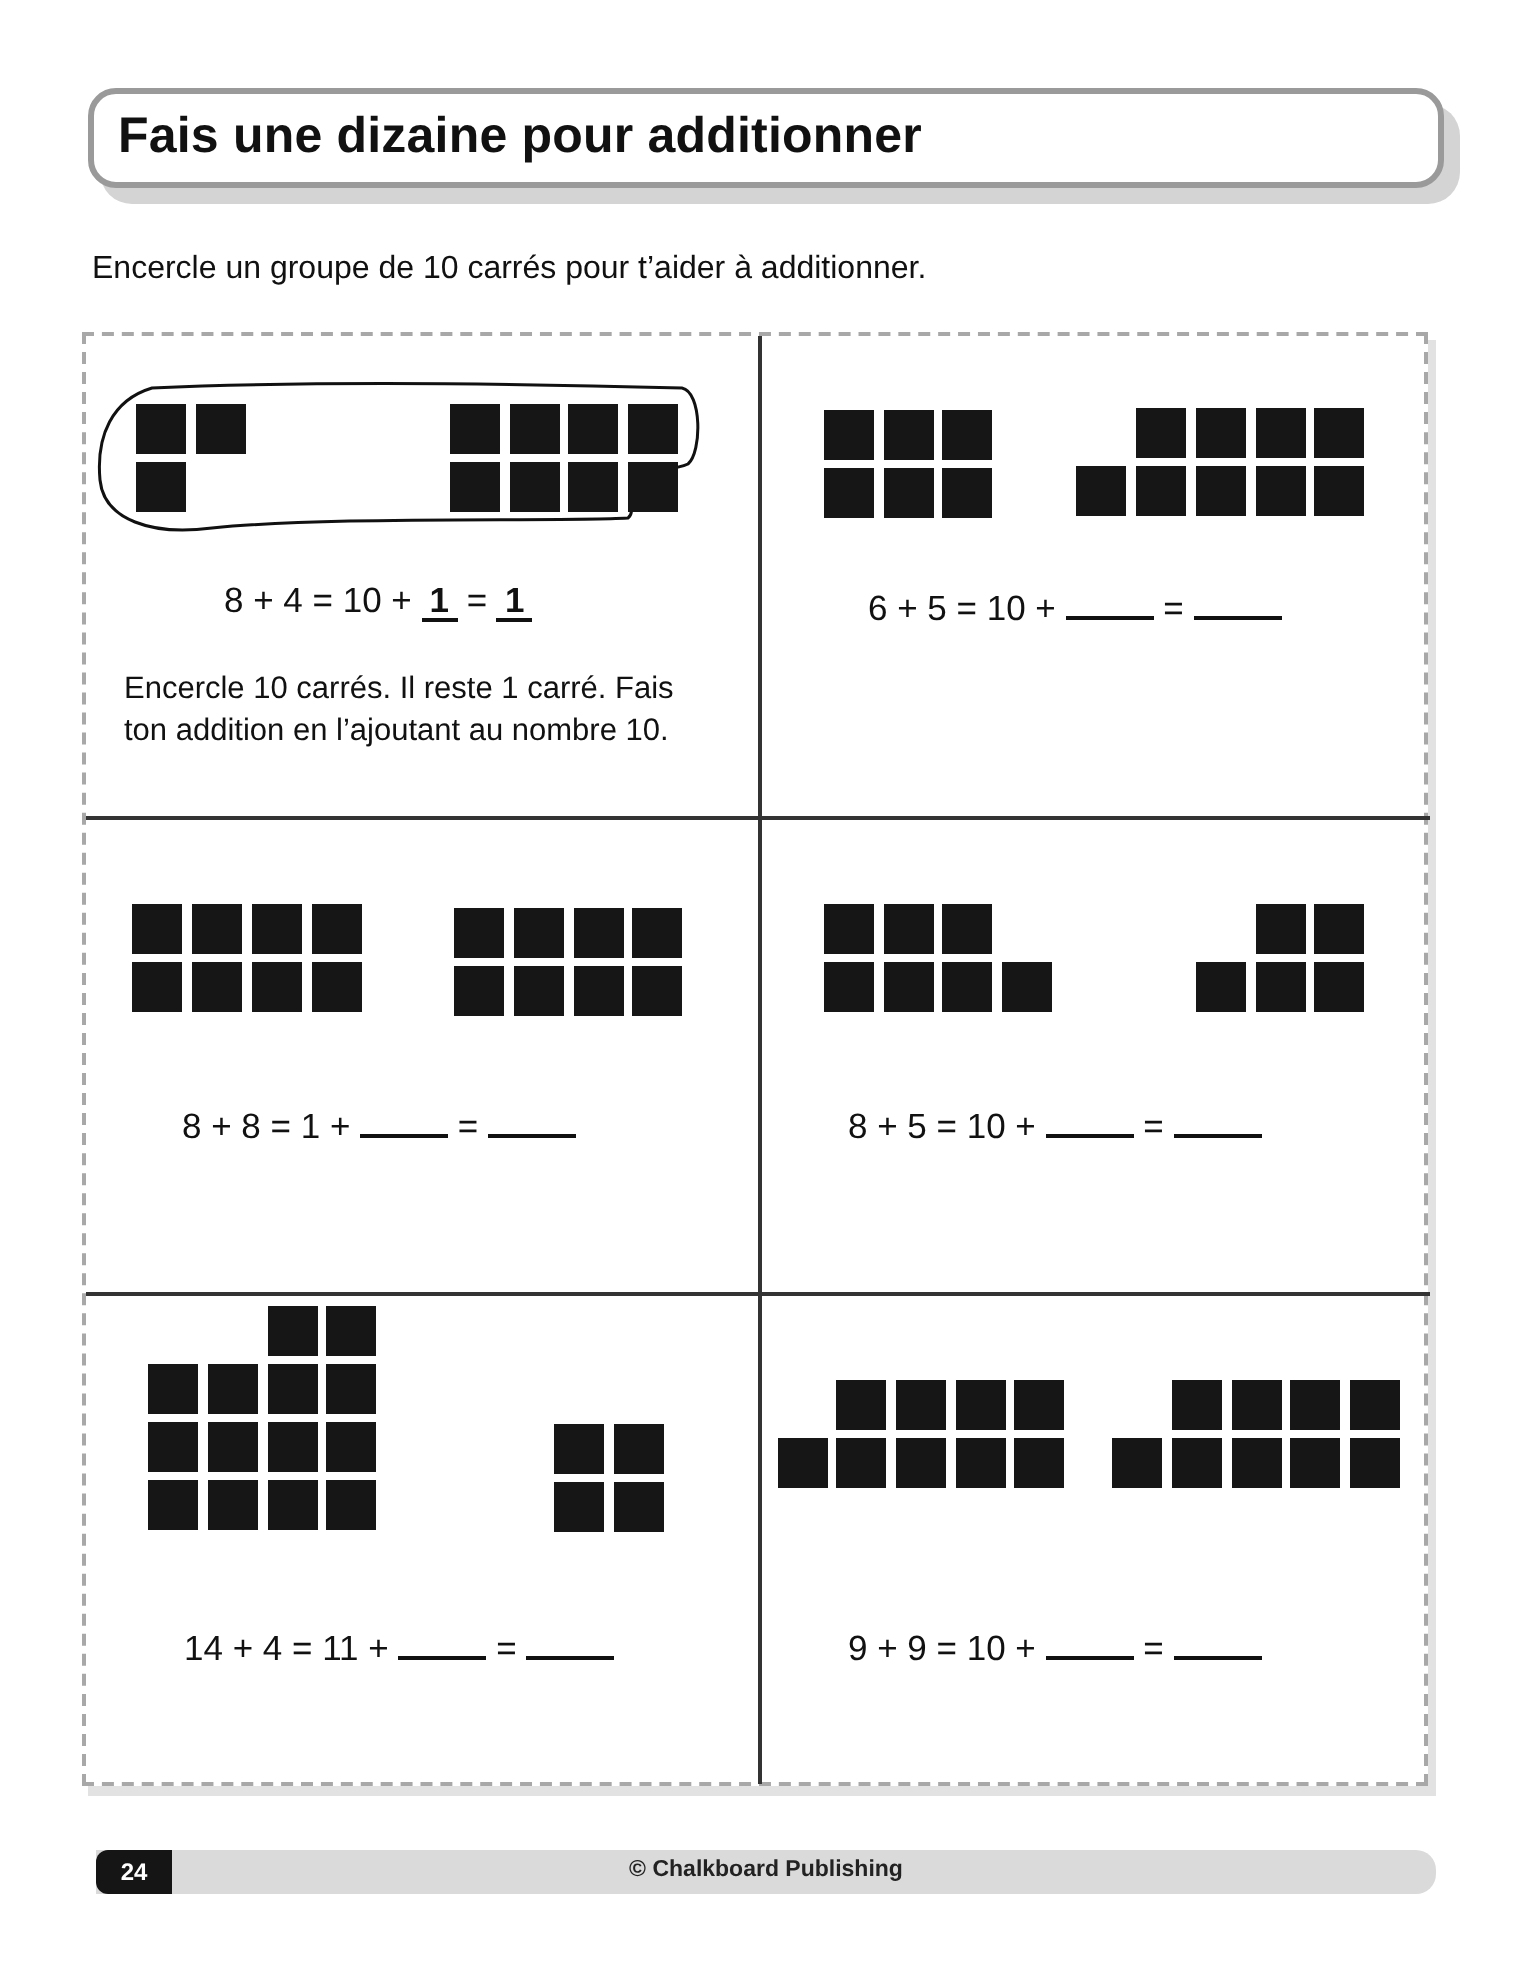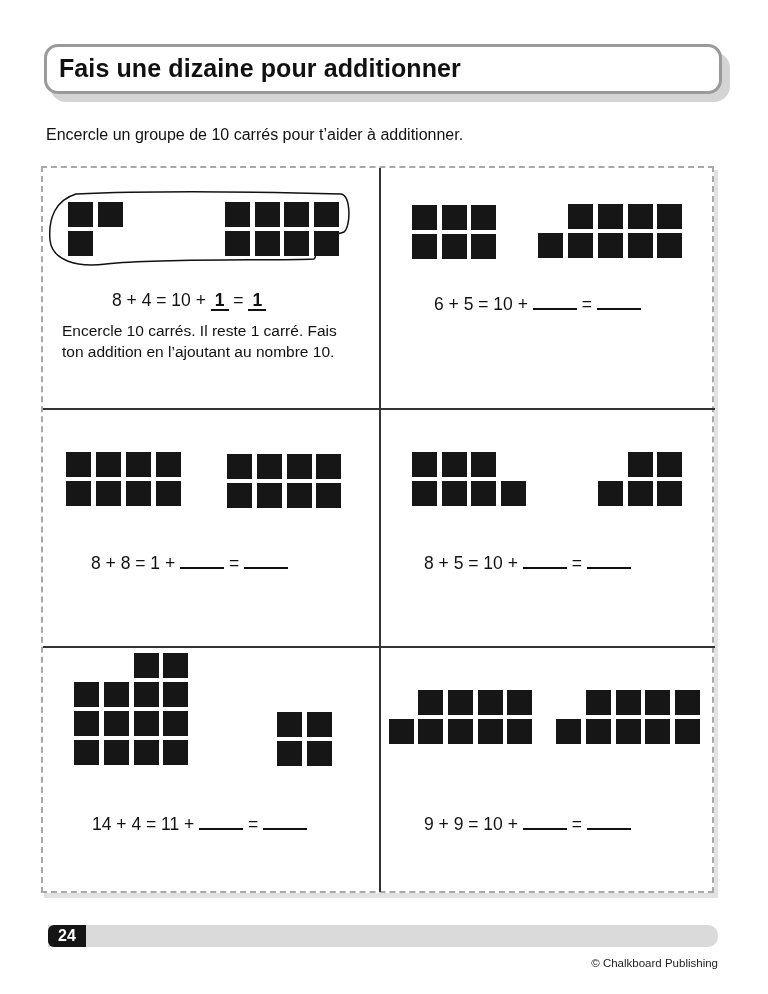--- a/index.html
+++ b/index.html
@@ -14,26 +14,26 @@
   .instruction { position:absolute; left:46px; top:126px; font-size:16px; color:#111; }
   .frame-shadow { position:absolute; left:44px; top:170px; width:674px; height:728px; background:#e2e2e2; }
   .frame { position:absolute; left:41px; top:166px; width:673px; height:727px;
          border:2px dashed #a8a8a8; background:#fff; box-sizing:border-box; }
   .vline { position:absolute; left:379px; top:168px; width:2px; height:724px; background:#333; }
   .hline { position:absolute; left:43px; width:672px; height:2px; background:#333; }
   .sq { position:absolute; width:25px; height:25px; background:#161616; }
   .eq { position:absolute; font-size:17.5px; color:#111; white-space:nowrap; }
   .blank { display:inline-block; width:44px; border-bottom:2px solid #111; height:1px; vertical-align:baseline; }
   .ans { display:inline-block; font-weight:bold; border-bottom:2px solid #111; padding:0 4px; line-height:18px; }
-  .explain { position:absolute; left:62px; top:320px; width:300px; font-size:15.5px; line-height:21px; color:#111; }
+  .explain { position:absolute; left:62px; top:334px; width:300px; font-size:15.5px; line-height:21px; color:#111; }
   .loop { position:absolute; left:46px; top:190px; }
   .footer-bar { position:absolute; left:48px; top:925px; width:670px; height:22px; background:#dadada; border-radius:0 10px 10px 0; }
   .page-num { position:absolute; left:48px; top:925px; width:38px; height:22px; background:#151515; color:#fff;
-         font-weight:bold; font-size:16px; text-align:center; line-height:22px; border-radius:6px 0 0 6px; }
-  .copyright { position:absolute; left:48px; top:929px; width:670px; text-align:right; font-size:11.5px; font-weight:normal; color:#222;margin-top:28px; }
+         font-weight:bold; font-size:12px; text-align:center; line-height:22px; border-radius:6px 0 0 6px; }
+  .copyright { position:absolute; left:48px; top:929px; width:670px; text-align:center; font-size:11.5px; font-weight:bold; color:#222; }
 </style>
 </head>
 <body>
 
 <div class="title-shadow"></div>
 <div class="title-box">
   <div class="title-text">Fais une dizaine pour additionner</div>
 </div>
 
 <div class="instruction">Encercle un groupe de 10 carrés pour t’aider à additionner.</div>

